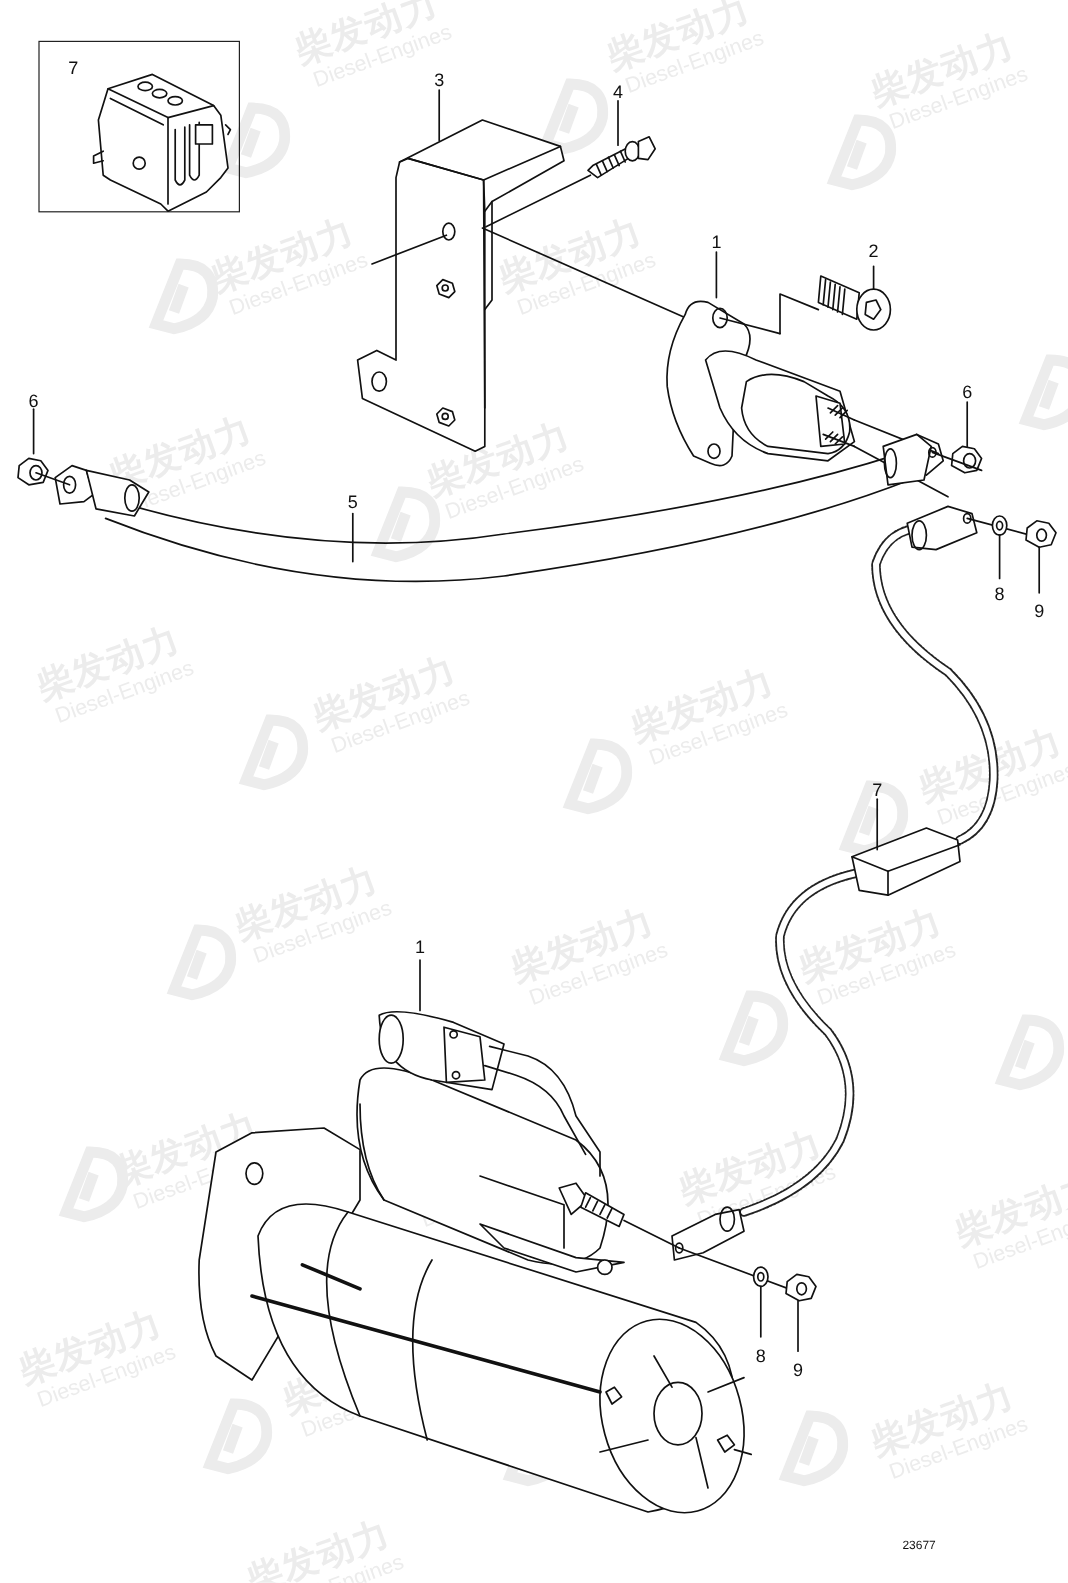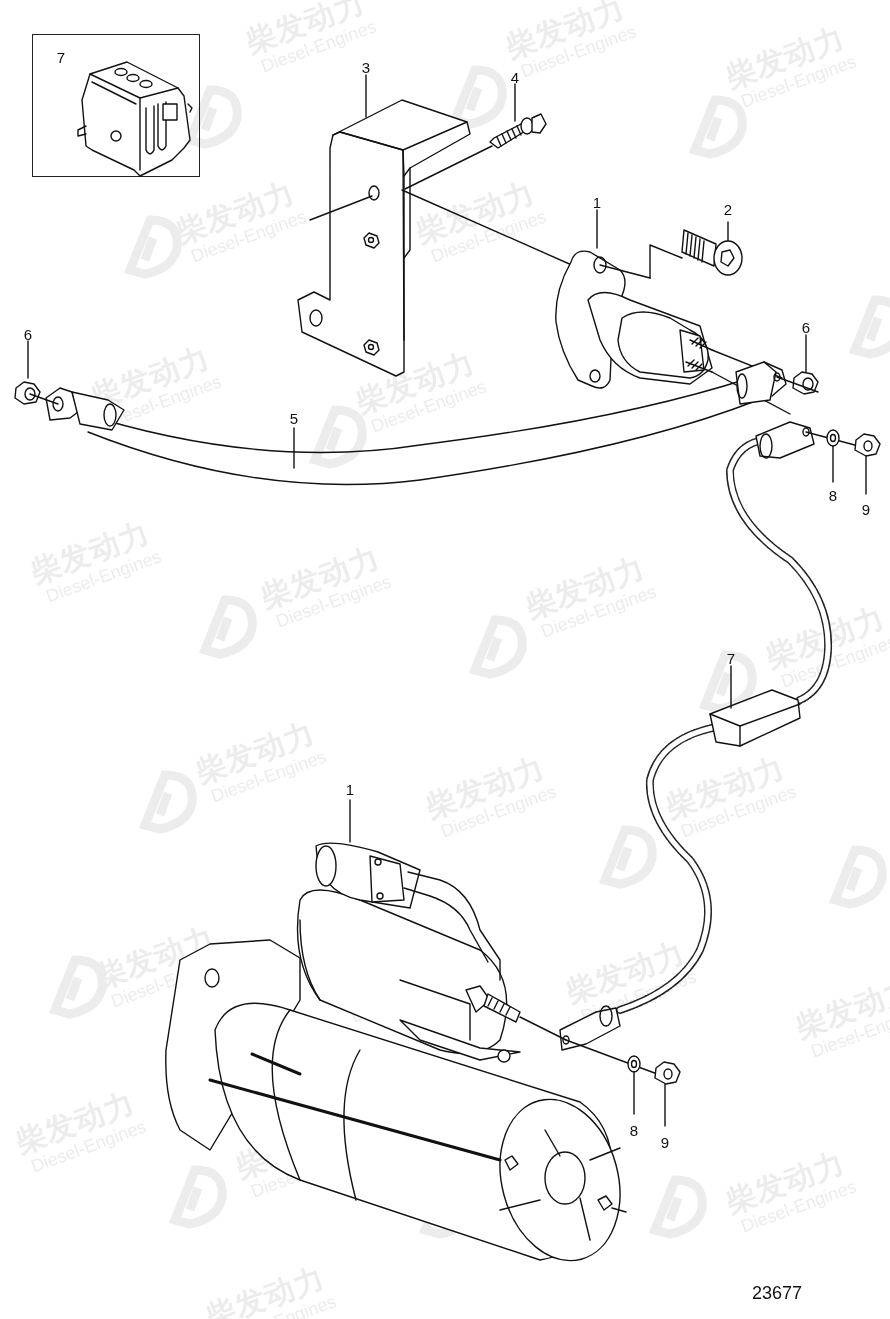--- a/index.html
+++ b/index.html
@@ -1,21 +1,21 @@
 <!DOCTYPE html>
 <html><head>
 <meta charset="utf-8">
 <style>
   html, body { margin: 0; padding: 0; background: #ffffff; }
   body { width: 890px; height: 1319px; position: relative; overflow: hidden;
          font-family: "Liberation Sans", sans-serif; }
   #diagram { position: absolute; left: 0; top: 0; width: 890px; height: 1319px; }
   .callout { position: absolute; font-size: 15px; color: #111; line-height: 1;
              transform: translate(-50%, 0); white-space: nowrap; }
-  .drawing-no { position: absolute; left: 752px; top: 1283px; font-size: 18px; color: #111; }
+  .drawing-no { position: absolute; left: 752px; top: 1283px; font-size: 10px; color: #111; }
   .wm { position: absolute; pointer-events: none; transform: rotate(-20deg);
         transform-origin: left top; color: #ececec; white-space: nowrap; }
   .wm .cn { font-family: "DejaVu Sans", sans-serif; font-weight: bold; font-size: 30px; display: block; letter-spacing: 1px; }
   .wm .en { font-size: 18px; display: block; margin-left: 6px; margin-top: -4px; }
   .wm-logo { position: absolute; width: 70px; height: 70px; pointer-events: none; }
   .inset-box { position: absolute; left: 32px; top: 34px; width: 168px; height: 143px;
                border: 1.5px solid #222; box-sizing: border-box; }
 </style>
 </head>
 <body>

